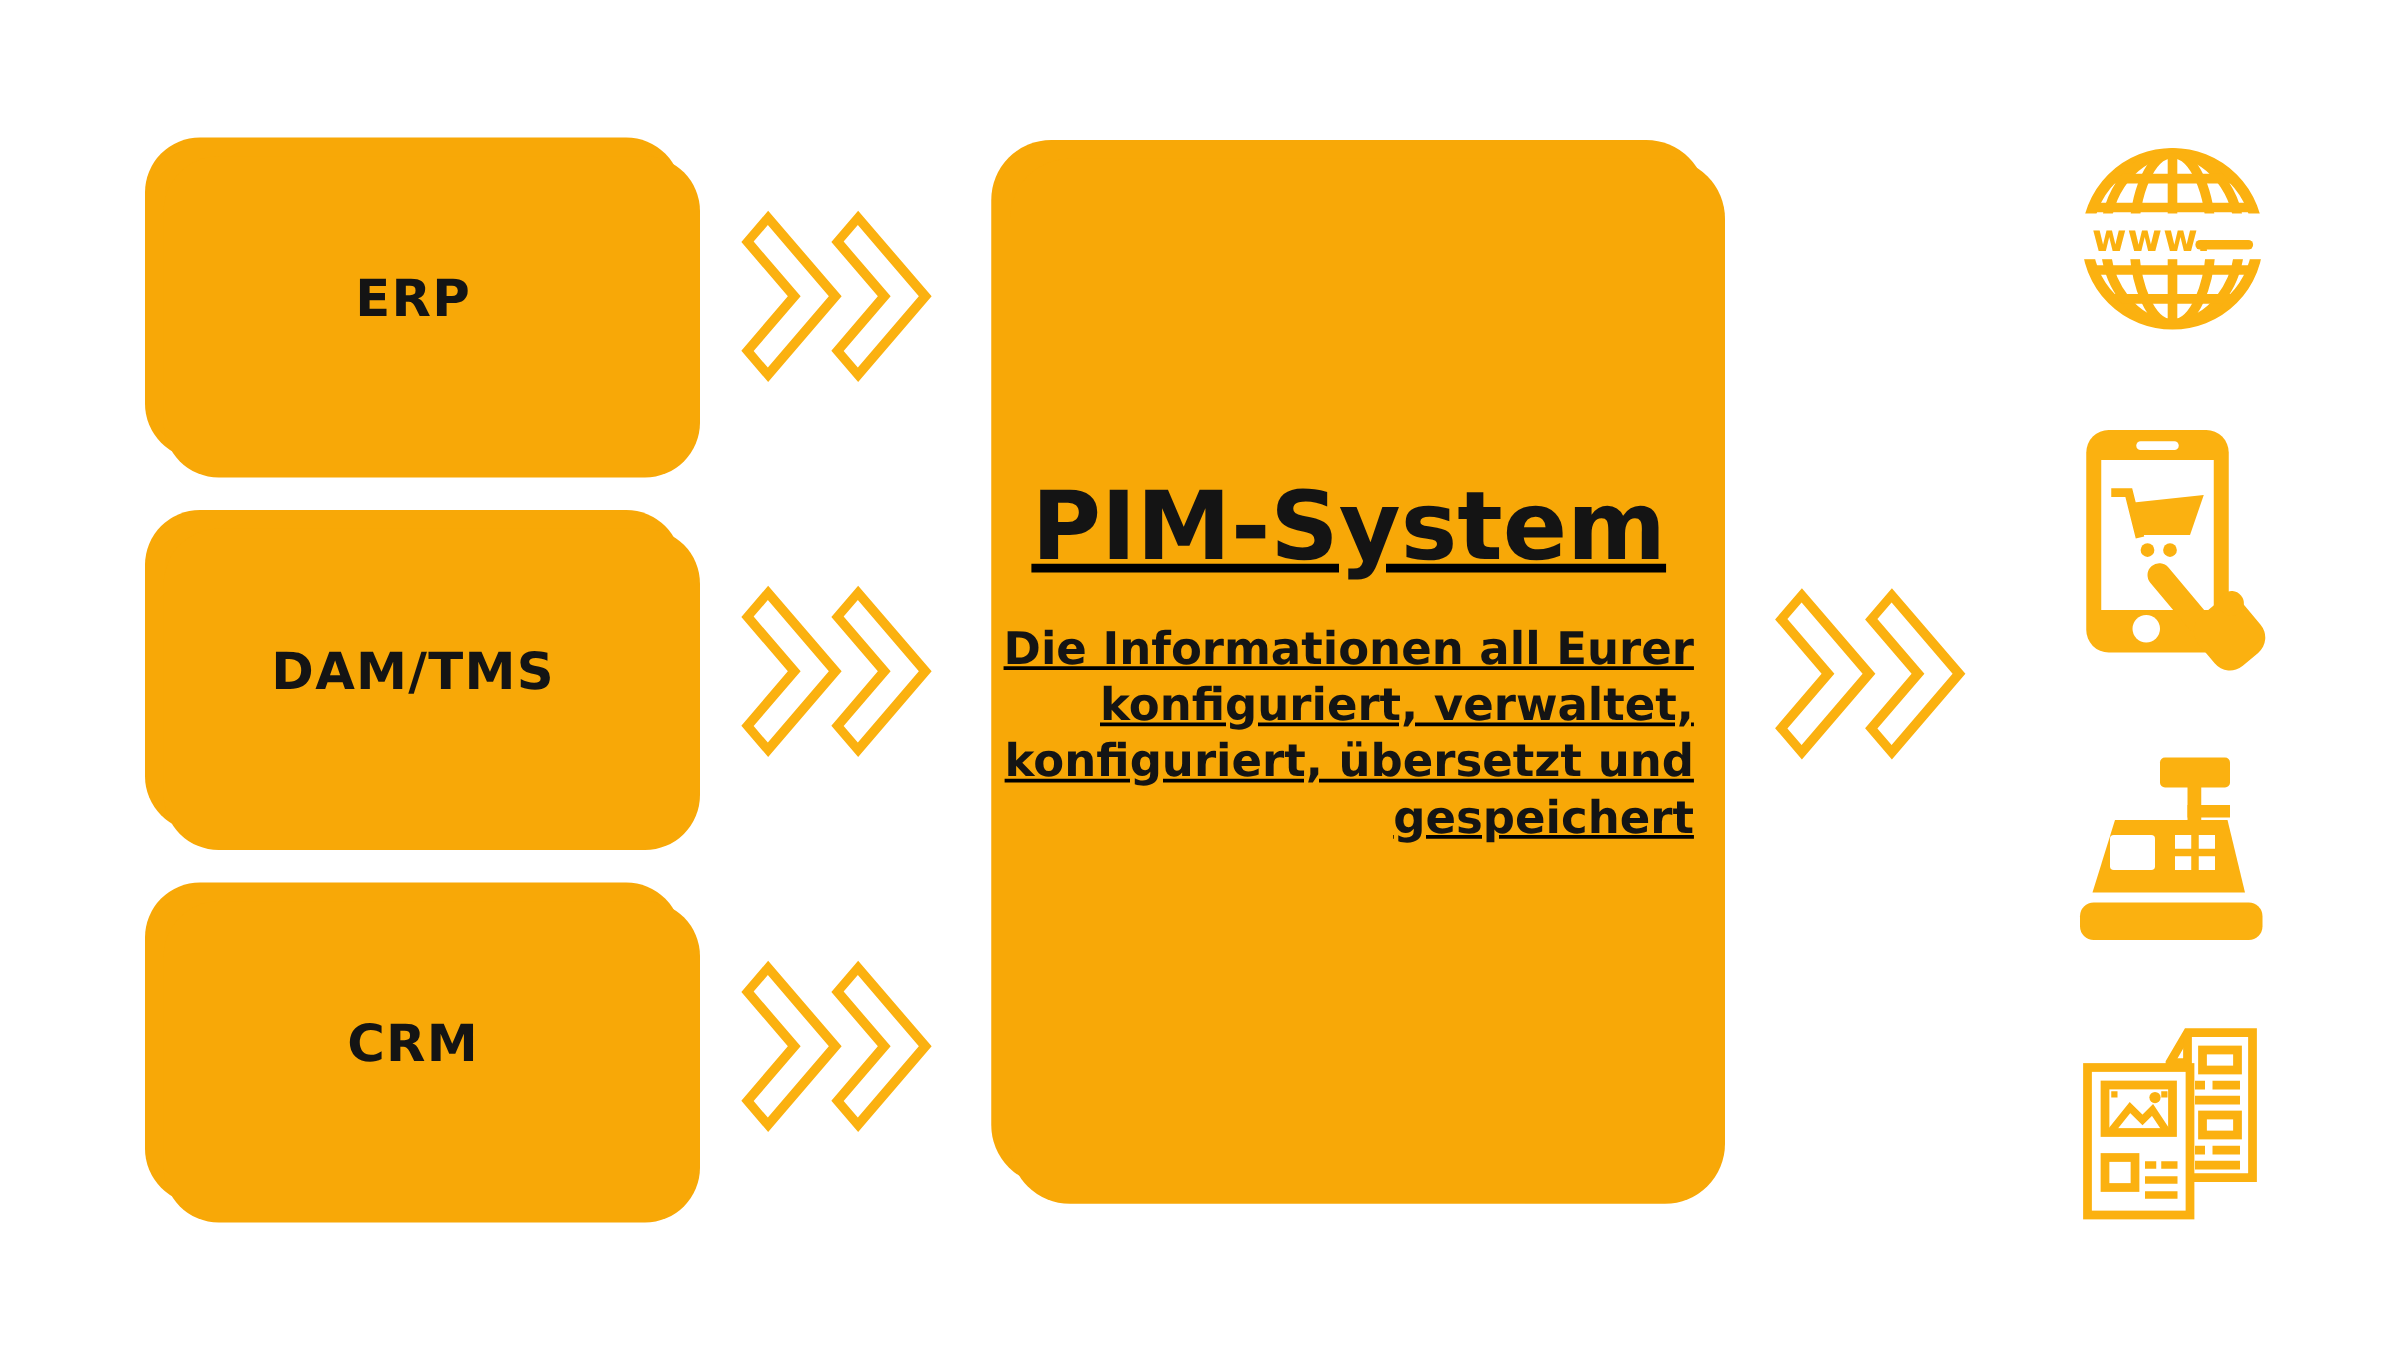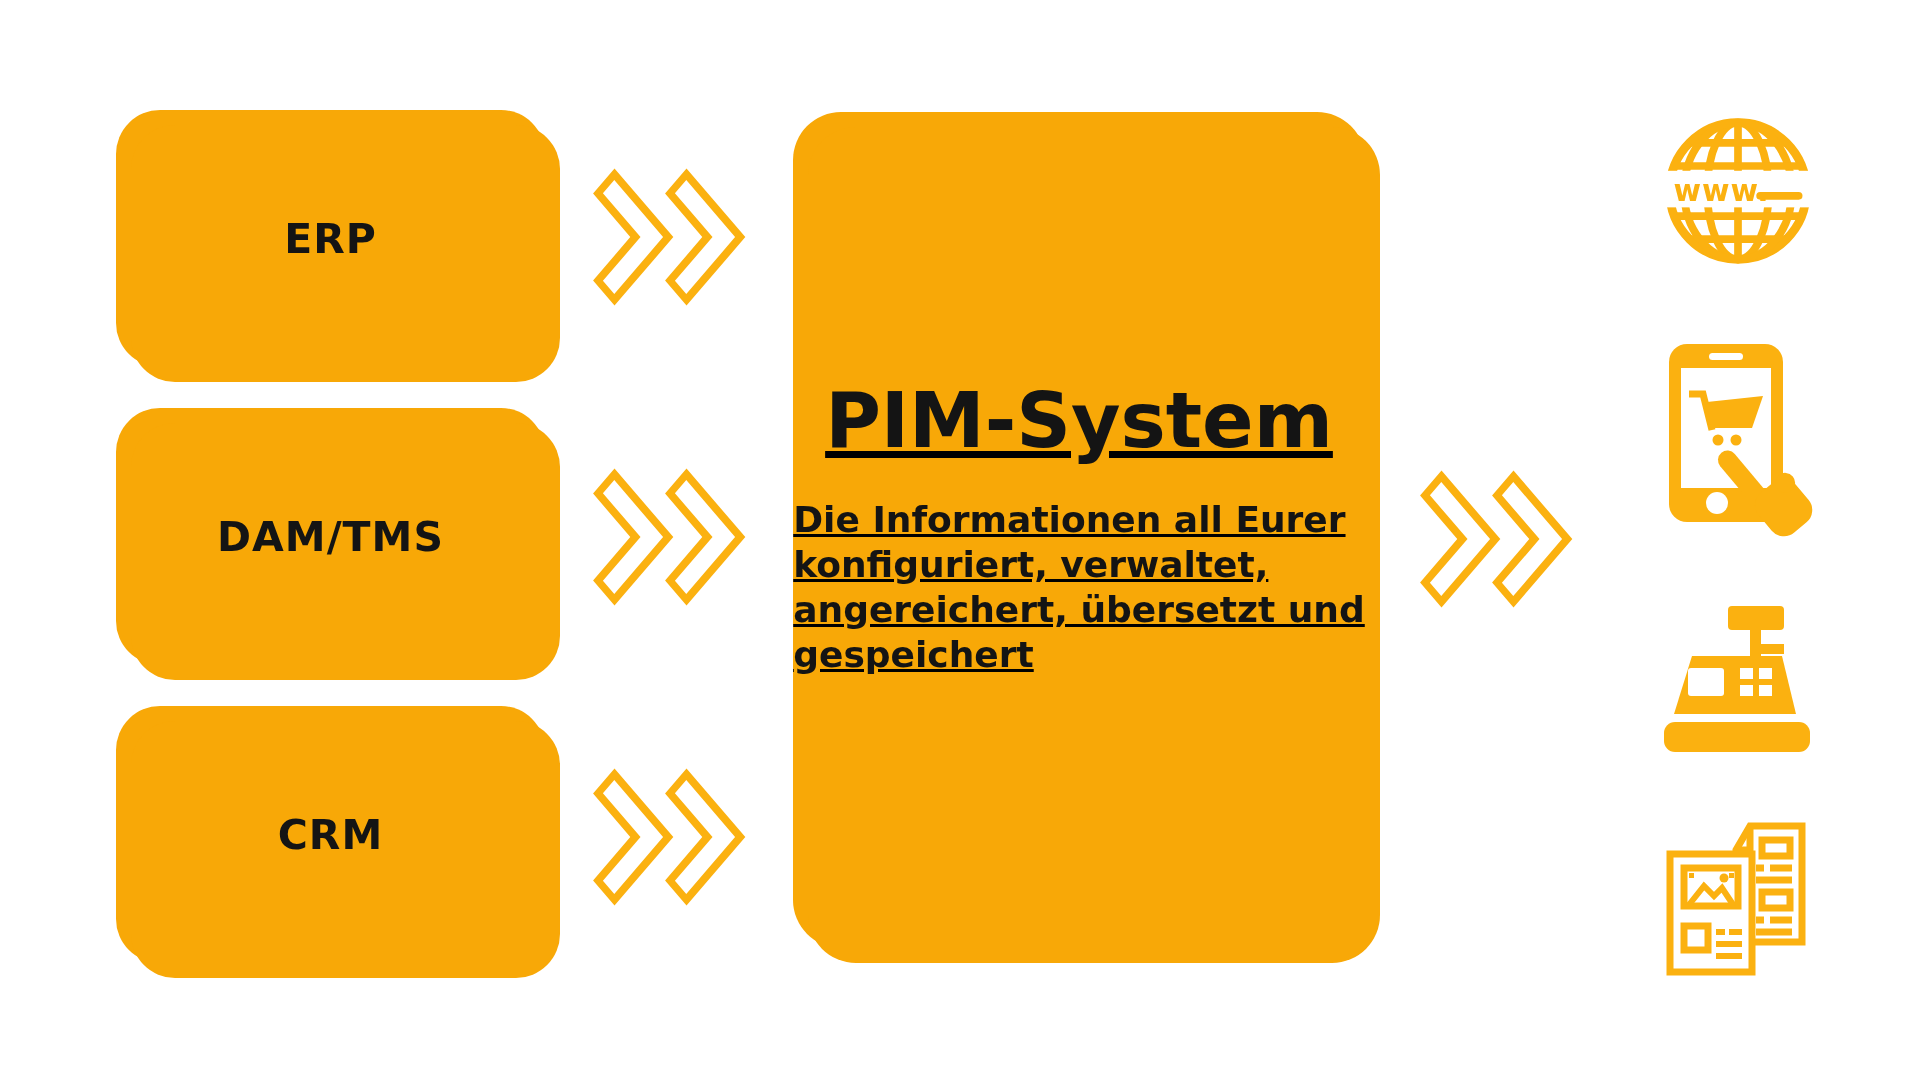--- a/index.html
+++ b/index.html
@@ -33,21 +33,21 @@
   .card.source{left:116px;width:429px;height:257px;}
   #src-0{top:110px;}
   #src-1{top:408px;}
   #src-2{top:706px;}
   .card-label{
     font-size:41px;font-weight:700;color:var(--text);letter-spacing:1px;
   }
 
   .card.pim{left:793px;top:112px;width:572px;height:836px;border-radius:48px;gap:38px;text-decoration:underline;}
   .pim-title{font-size:76px;font-weight:700;color:var(--text);line-height:1;}
-  .pim-desc{display:flex;flex-direction:column;align-items:flex-start;}
+  .pim-desc{display:flex;flex-direction:column;align-items:flex-end;}
   .pim-desc .line{
     font-size:36px;font-weight:700;color:var(--text);line-height:45px;white-space:nowrap;
   }
 
   .chev-group{position:absolute;width:160px;height:140px;}
   #chev-row-0{left:591px;top:168px;}
   #chev-row-1{left:591px;top:468px;}
   #chev-row-2{left:591px;top:768px;}
   #chev-out{left:1418px;top:470px;}
   .chev-group use{fill:var(--accent);}
@@ -99,21 +99,21 @@
   <svg class="chev-group" id="chev-row-2" viewBox="0 0 160 140">
     <use href="#chev" x="0" y="0" width="88" height="140"></use>
     <use href="#chev" x="72" y="0" width="88" height="140"></use>
   </svg>
 
   <div class="card pim">
     <div class="pim-title">PIM-System</div>
     <div class="pim-desc">
       <div class="line">Die Informationen all Eurer</div>
       <div class="line">konfiguriert, verwaltet,</div>
-      <div class="line">angereichert, übersetzt und</div>
+      <div class="line">konfiguriert, übersetzt und</div>
       <div class="line">gespeichert</div>
     </div>
   </div>
 
   <svg class="chev-group" id="chev-out" viewBox="0 0 160 140">
     <use href="#chev" x="0" y="0" width="88" height="140"></use>
     <use href="#chev" x="72" y="0" width="88" height="140"></use>
   </svg>
 
   <svg class="channel-icon" id="icon-globe" width="154" height="162" viewBox="0 0 160 166" aria-label="website-globe-icon">

